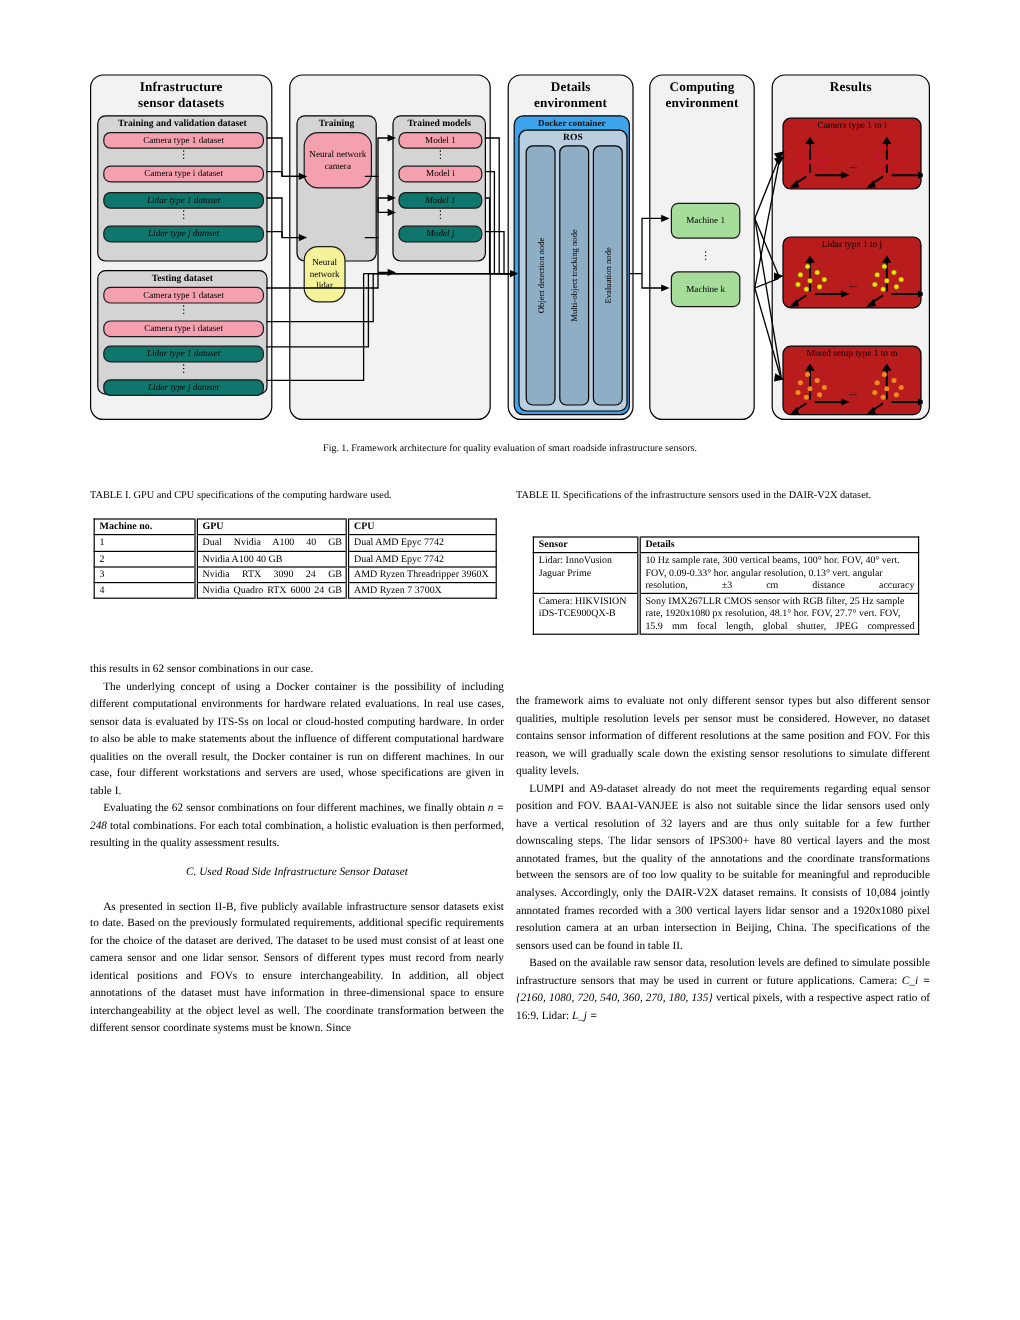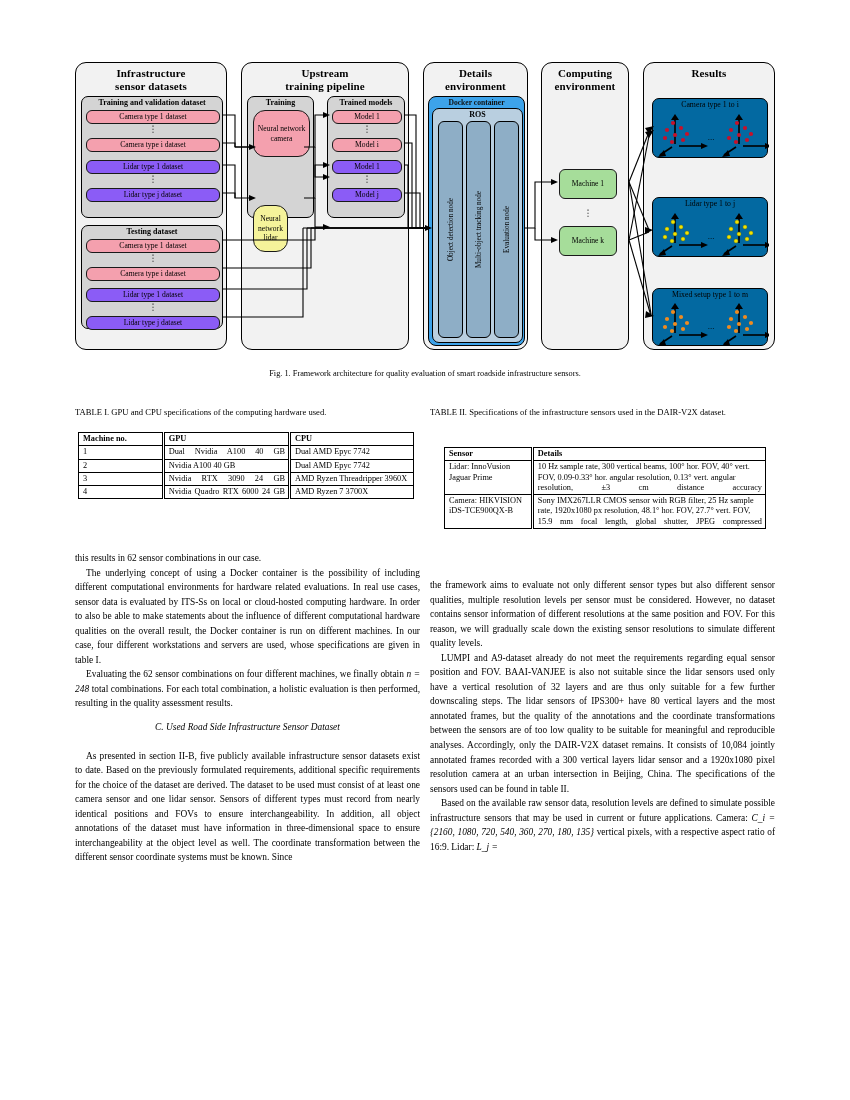--- a/index.html
+++ b/index.html
@@ -30,21 +30,21 @@
     box-sizing:border-box;
   }
   .subpanel-title{text-align:center;font-weight:bold;font-size:8px;line-height:10px;padding-top:1px;}
   .chip{
     position:absolute;border:1.3px solid #1a1a1a;border-radius:6px;
     font-size:7.6px;text-align:center;box-sizing:border-box;
     display:flex;align-items:center;justify-content:center;
     line-height:8.5px;
   }
   .chip.cam{background:#f4a0ae;}
-  .chip.lid{background:#8b5cf6;}
+  .chip.lid{background:#0f766e;font-style:italic;}
   .chip.grn{background:#a6dd9a;}
   .vdots{position:absolute;font-size:9px;text-align:center;line-height:6px;letter-spacing:0;}
   .vdots:before{content:"\22EE";}
   .nn{
     position:absolute;border:1.3px solid #1a1a1a;border-radius:12px;
     font-size:7.6px;text-align:center;box-sizing:border-box;
     display:flex;align-items:center;justify-content:center;line-height:9.5px;
   }
   .nn.cam{background:#f4a0ae;}
   .nn.lid{background:#f5f39a;}
@@ -61,21 +61,21 @@
   .node{
     position:absolute;background:#8eaec6;border:1.2px solid #000;border-radius:6px;box-sizing:border-box;
     display:flex;align-items:center;justify-content:center;
   }
   .node span{
     writing-mode:vertical-rl;transform:rotate(180deg);
     font-size:7.2px;white-space:nowrap;
   }
 
   .resbox{
-    position:absolute;background:#0369a1;border:1.3px solid #000;border-radius:7px;box-sizing:border-box;
+    position:absolute;background:#b91c1c;border:1.3px solid #000;border-radius:7px;box-sizing:border-box;
   }
   .resbox-title{text-align:center;font-size:7.8px;line-height:10px;padding-top:1px;}
 
   .caption{
     position:absolute;left:75px;top:368px;width:700px;text-align:center;
     font-size:8.3px;line-height:11px;
   }
 
   
   .tblcaption{position:absolute;font-size:8.6px;line-height:11.5px;}
@@ -128,24 +128,20 @@
         <div class="chip cam" style="left:4px;top:13px;width:134px;height:14px;">Camera type 1 dataset</div>
         <div class="vdots" style="left:4px;top:29px;width:134px;"></div>
         <div class="chip cam" style="left:4px;top:41px;width:134px;height:14px;">Camera type i dataset</div>
         <div class="chip lid" style="left:4px;top:62px;width:134px;height:14px;">Lidar type 1 dataset</div>
         <div class="vdots" style="left:4px;top:78px;width:134px;"></div>
         <div class="chip lid" style="left:4px;top:90px;width:134px;height:14px;">Lidar type j dataset</div>
       </div>
     </div>
 
     <div class="panel" style="left:166px;top:0px;width:168px;height:288px;">
-      <div class="panel-title">
-        <div>Upstream</div>
-        <div>training pipeline</div>
-      </div>
 
       <div class="subpanel" style="left:5px;top:33px;width:67px;height:122px;">
         <div class="subpanel-title">Training</div>
         <div class="nn cam" style="left:5px;top:13px;width:57px;height:47px;">Neural network camera</div>
         <div class="nn lid" style="left:5px;top:64px;width:35px;height:47px;margin-top:44px;">Neural network lidar</div>
       </div>
 
       <div class="subpanel" style="left:85px;top:33px;width:78px;height:122px;">
         <div class="subpanel-title">Trained models</div>
         <div class="chip cam" style="left:4px;top:13px;width:70px;height:14px;">Model 1</div>

